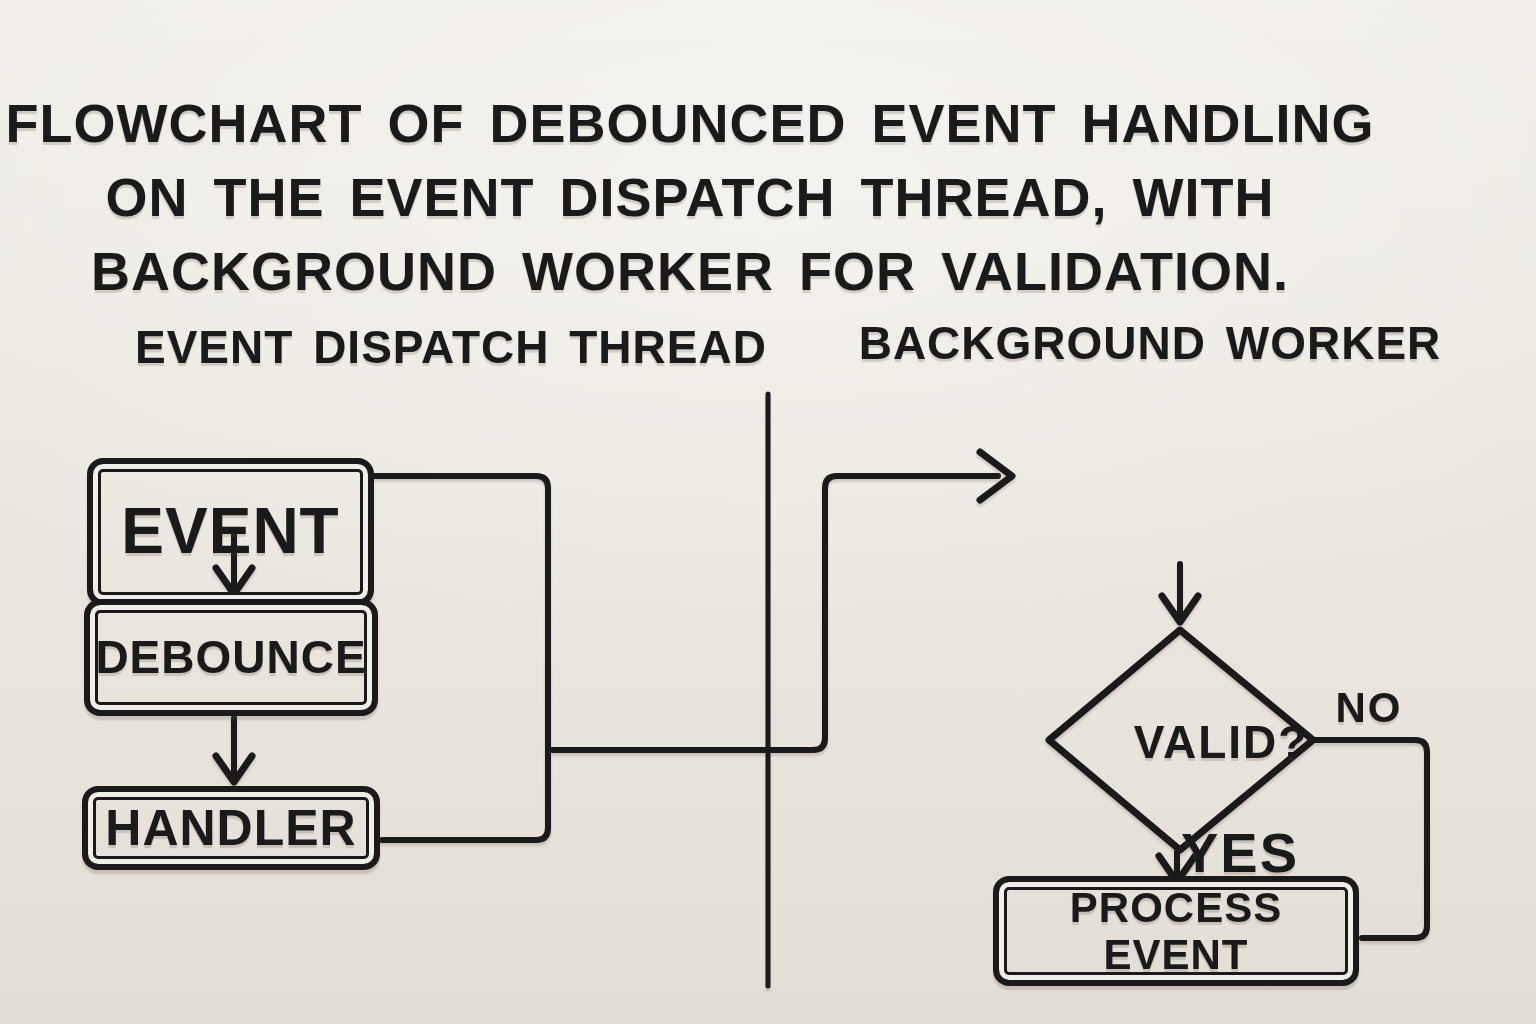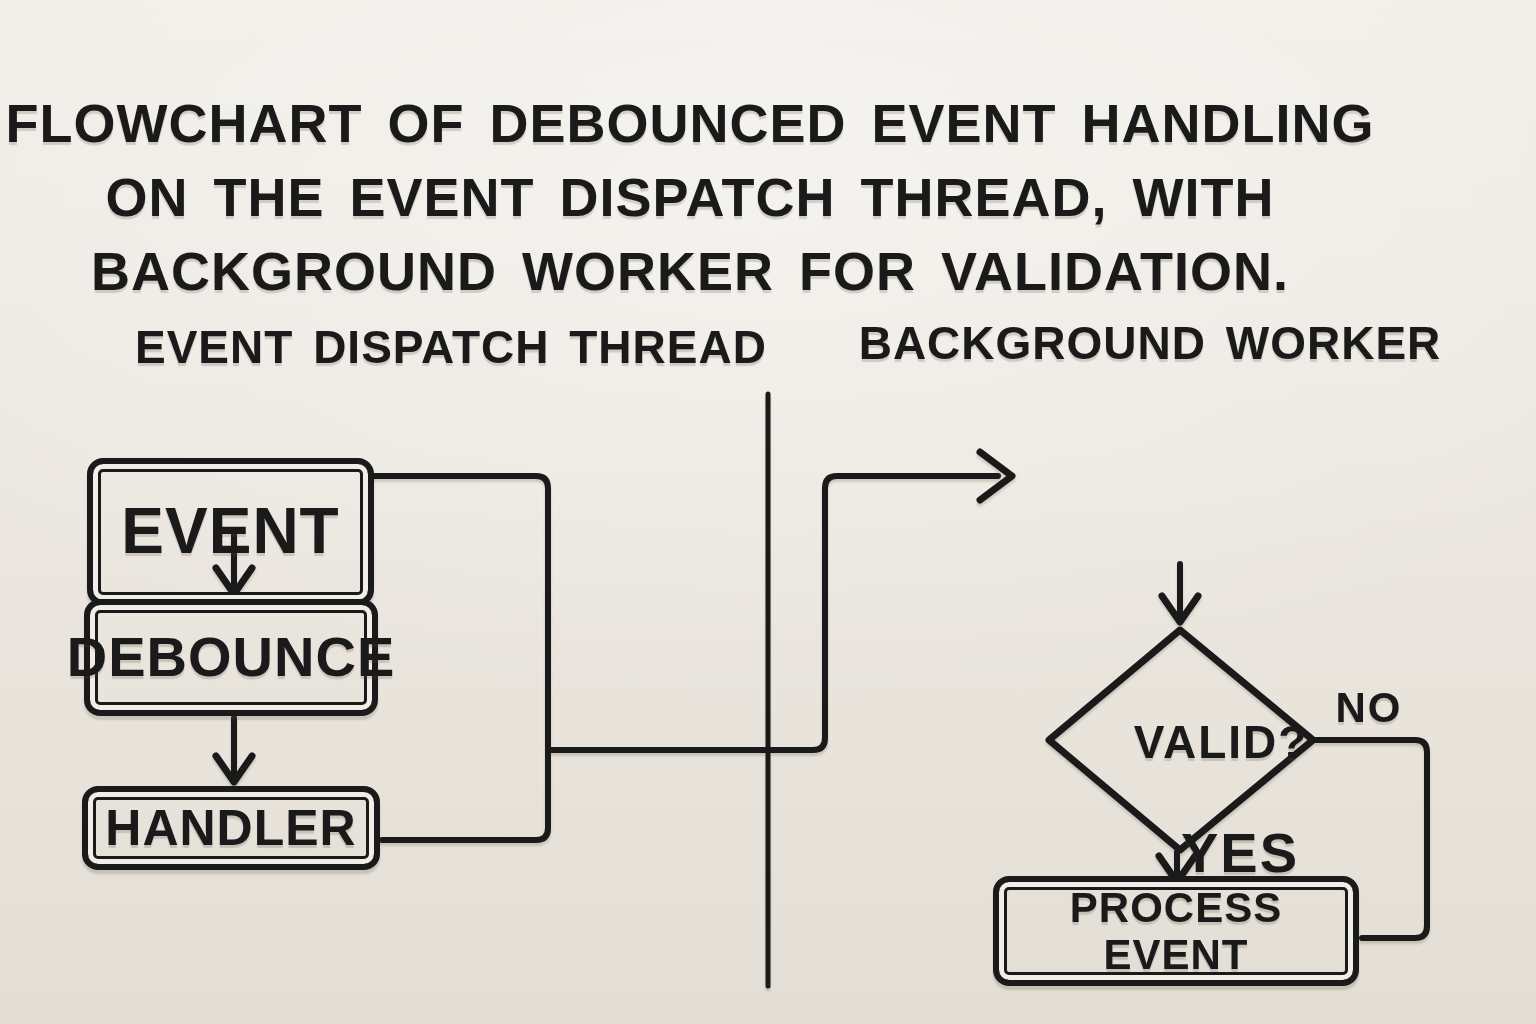--- a/index.html
+++ b/index.html
@@ -77,21 +77,21 @@
     display:flex;align-items:center;justify-content:center;
     text-align:center;
     font-weight:700;
     letter-spacing:1px;
     line-height:1.12;
     text-shadow:0 3px 1px var(--shadow);
     box-sizing:border-box;
     background:transparent;
   }
   .node--event   {left:87px; top:412px; width:287px; height:148px; font-size:64px;margin-top:46px;}
-  .node--debounce{left:84px; top:599px; width:294px; height:117px; font-size:56px;}
+  .node--debounce{left:84px; top:599px; width:294px; height:117px; font-size:46px;}
   .node--handler {left:82px; top:786px; width:298px; height:84px; font-size:50px;}
   .node--perform {left:1017px;top:403px; width:324px; height:160px; font-size:46px; padding:0 20px;}
   .node--process {left:993px; top:876px; width:366px; height:110px; font-size:42px;}
   
   .float-label{
     position:absolute;
     transform:translate(-50%,-50%);
     font-weight:700;
     text-shadow:0 3px 1px var(--shadow);
     white-space:nowrap;

